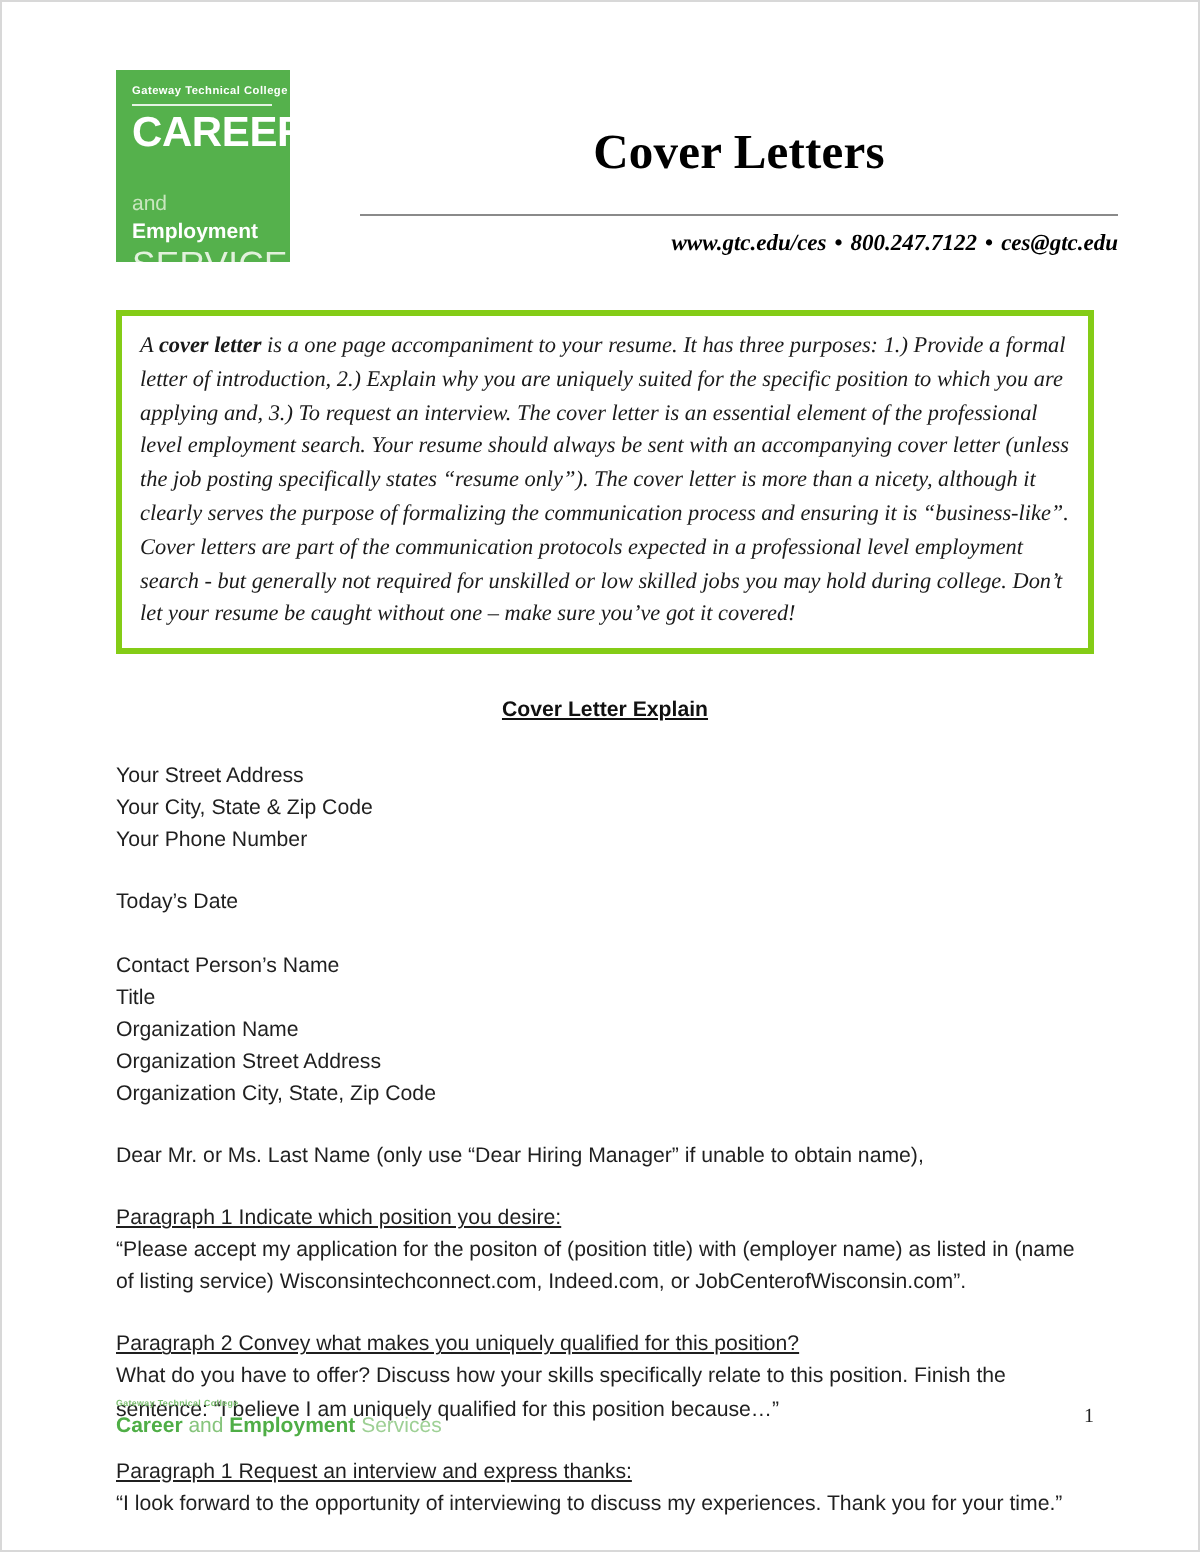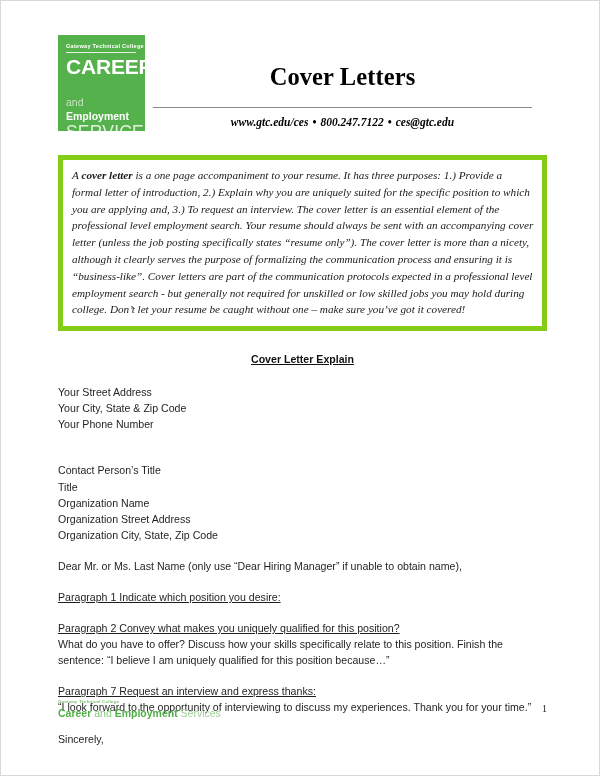--- a/index.html
+++ b/index.html
@@ -84,21 +84,21 @@
   .logo-services {
     font-size: 17.5px;
     line-height: 1.08;
     color: #e2f1dc;
     letter-spacing: 0.2px;
     margin-top: 0px;
   }
 
   .header-right {
     position: absolute;
-    left: 95px;
+    left: 122px;
     top: 0;
     width: 379px;
     height: 96px;
   }
   .doc-title {
     font-family: "Liberation Serif", serif;
     font-size: 24.5px;
     font-weight: bold;
     text-align: center;
     color: #000;
@@ -109,33 +109,33 @@
     margin-top: 16px;
     height: 1px;
     background: #8a8a8a;
     width: 100%;
   }
   .contact-line {
     font-family: "Liberation Serif", serif;
     font-size: 11.5px;
     font-weight: bold;
     font-style: italic;
-    text-align: center;
+    text-align: right;
     margin-top: 8px;
     color: #000;
   }
   .contact-sep {
     padding: 0 4px;
     font-style: normal;
   }
 
   
   .intro-box {
     margin-top: 16px;
-    border: 5px solid #84cc16;
+    border: 3px solid #84cc16;
     padding: 7px 8px 8px 9px;
     box-sizing: border-box;
     width: 489px;
   }
   .intro-text {
     font-family: "Liberation Serif", serif;
     font-style: italic;
     font-size: 11.2px;
     line-height: 1.5;
     color: #1a1a1a;
@@ -245,52 +245,54 @@
     <div class="gap-lg"></div>
 
     <div class="blk">
       <div>Your Street Address</div>
       <div>Your City, State &amp; Zip Code</div>
       <div>Your Phone Number</div>
     </div>
 
     <div class="gap-md"></div>
 
+    <div class="blk">Today’s Date</div>
 
     <div class="gap-md"></div>
 
     <div class="blk">
-      <div>Contact Person’s Title</div>
+      <div>Contact Person’s Name</div>
       <div>Title</div>
       <div>Organization Name</div>
       <div>Organization Street Address</div>
       <div>Organization City, State, Zip Code</div>
     </div>
 
     <div class="gap-md"></div>
 
     <div class="blk">Dear Mr. or Ms. Last Name (only use “Dear Hiring Manager” if unable to obtain name),</div>
 
     <div class="gap-md"></div>
 
     <div>
       <div class="sect-head">Paragraph 1 Indicate which position you desire:</div>
+      <div class="para-body">“Please accept my application for the positon of (position title) with (employer name) as listed in (name of listing service) Wisconsintechconnect.com, Indeed.com, or JobCenterofWisconsin.com”.</div>
     </div>
 
     <div class="gap-md"></div>
 
     <div>
       <div class="sect-head">Paragraph 2 Convey what makes you uniquely qualified for this position?</div>
       <div class="para-body">What do you have to offer? Discuss how your skills specifically relate to this position.  Finish the sentence: “I believe I am uniquely qualified for this position because…”</div>
     </div>
 
     <div class="gap-md"></div>
 
     <div>
-      <div class="sect-head">Paragraph 7 Request an interview and express thanks:</div>
+      <div class="sect-head">Paragraph 1 Request an interview and express thanks:</div>
       <div class="para-body">“I look forward to the opportunity of interviewing to discuss my experiences.  Thank you for your time.”</div>
     </div>
 
     <div class="gap-md"></div>
 
     <div class="blk">Sincerely,</div>
 
   </div>
 
   <div class="footer">

